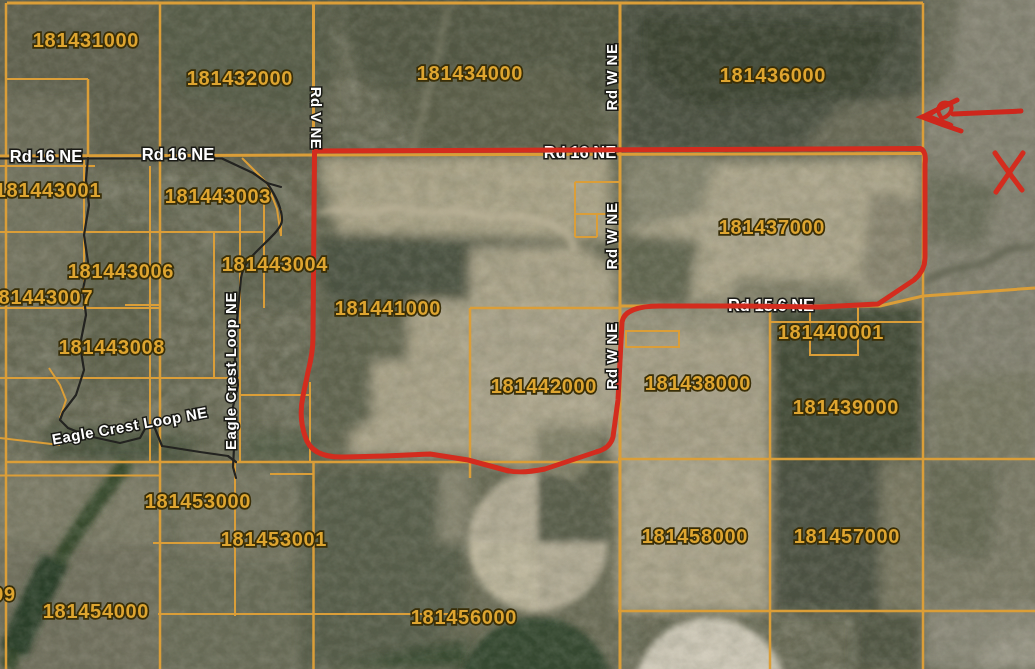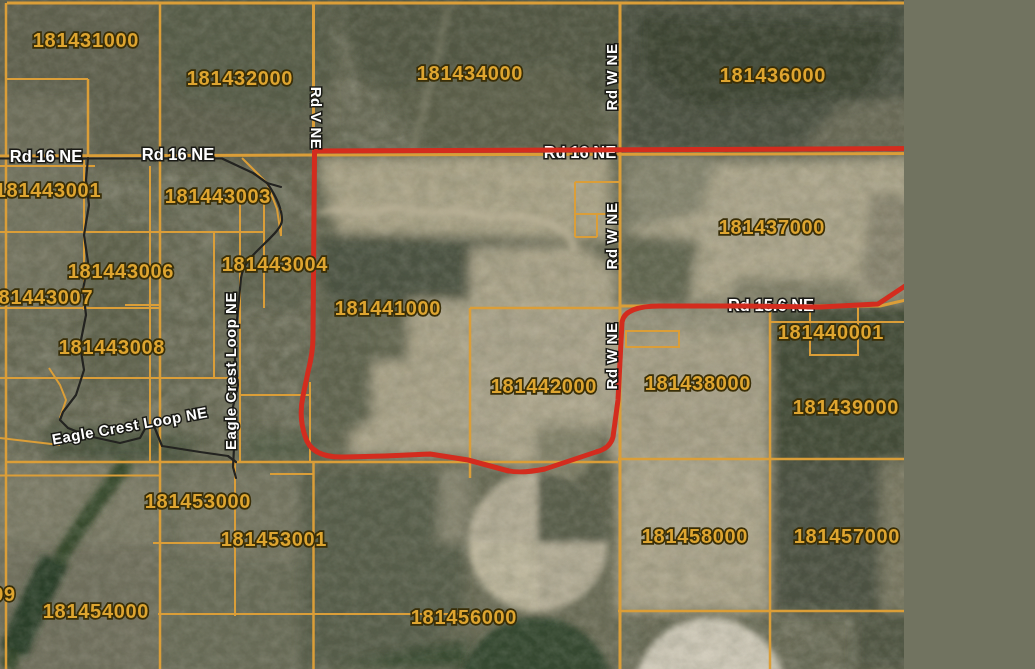--- a/index.html
+++ b/index.html
@@ -1,16 +1,16 @@
 <!DOCTYPE html>
 <html><head>
 <meta charset="utf-8">
 <style>
   html,body{margin:0;padding:0;background:#717360;}
-  #map{width:904px;height:669px;overflow:hidden;position:relative;}
+  #map{width:1035px;height:669px;overflow:hidden;position:relative;}
   svg{display:block;filter:blur(0.45px) saturate(0.96);}
   text{font-family:"Liberation Sans",sans-serif;}
   .pl{font-weight:bold;font-size:20px;fill:#e0a52b;stroke:#392e06;stroke-width:3.4px;paint-order:stroke;letter-spacing:0.7px;}
   .rl{font-weight:bold;font-size:16.5px;fill:#ffffff;stroke:#1a1a16;stroke-width:3.2px;paint-order:stroke;}
   .rv{font-weight:bold;font-size:15px;fill:#ffffff;stroke:#1a1a16;stroke-width:3px;paint-order:stroke;letter-spacing:0.5px;}
 </style>
 </head>
 <body>
 <div id="map">
 <svg width="1035" height="669" viewBox="0 0 1035 669">

